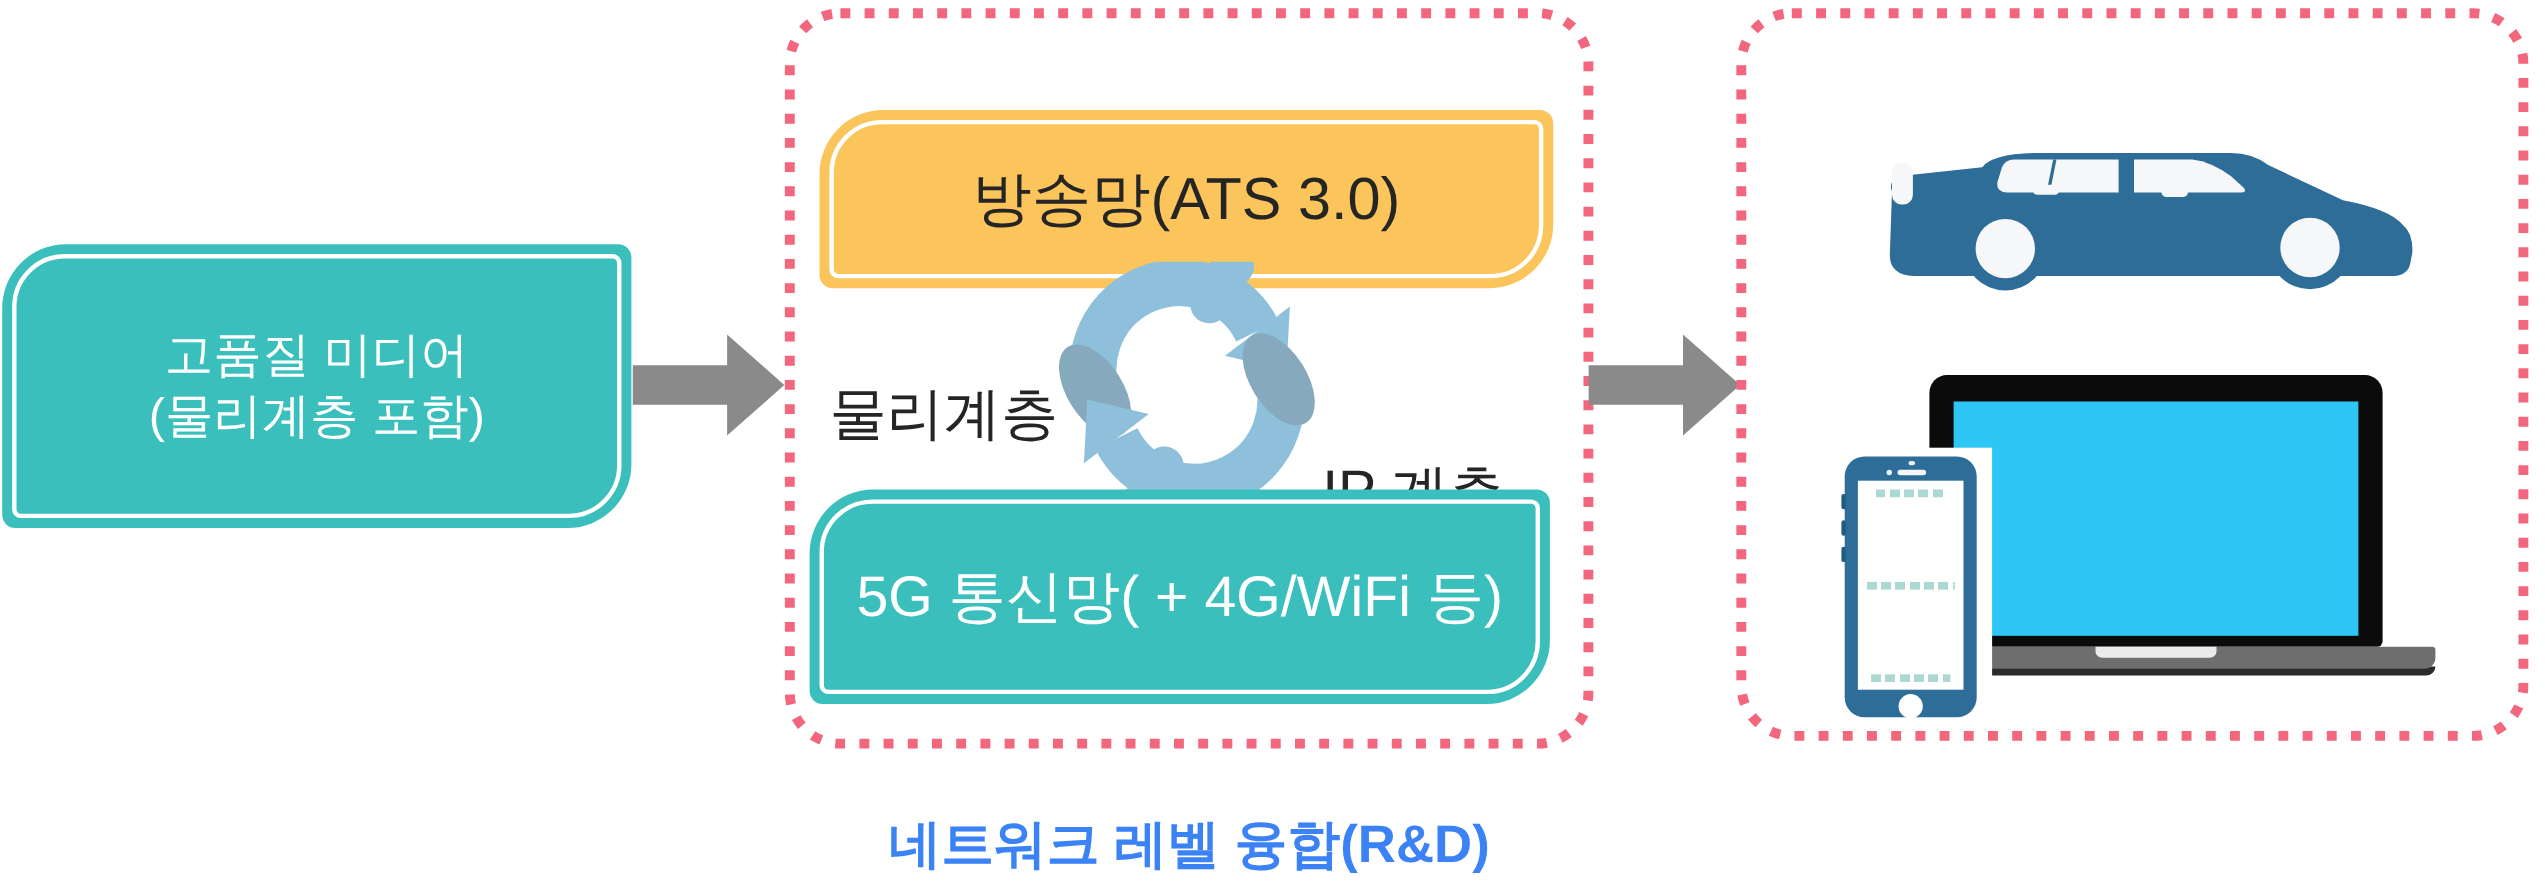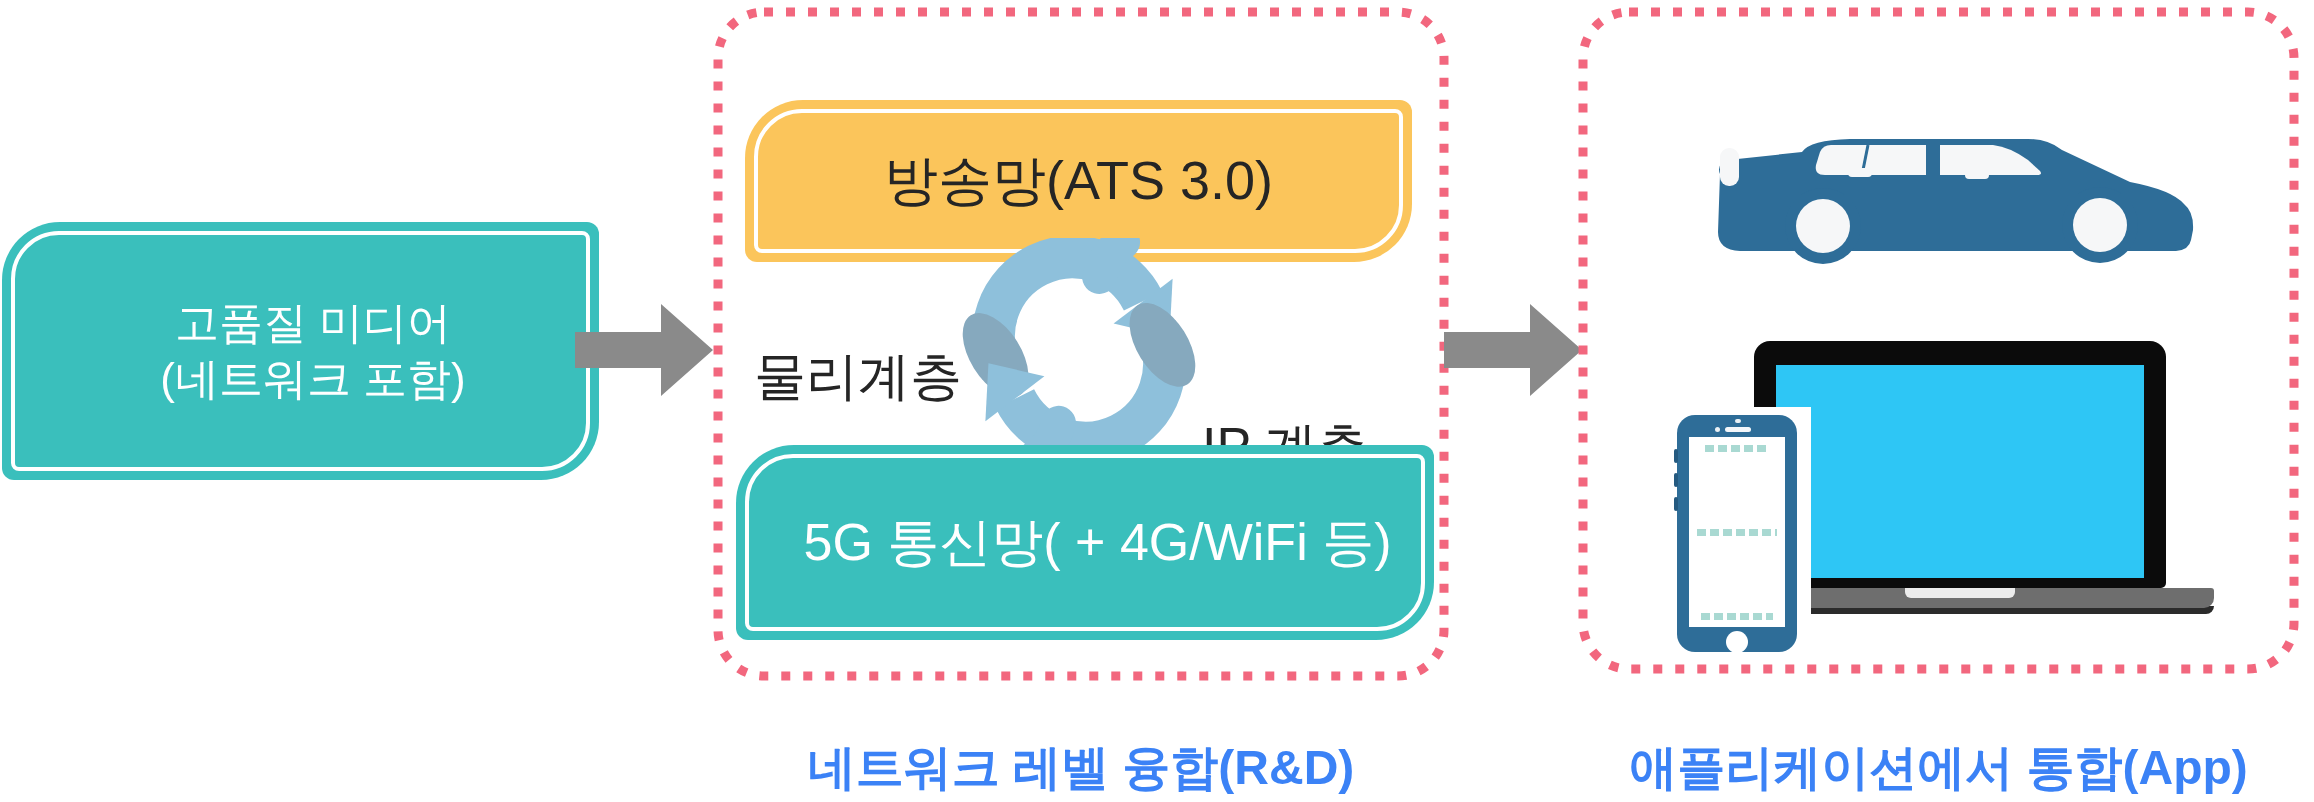--- a/index.html
+++ b/index.html
@@ -3,21 +3,21 @@
 <meta charset="utf-8">
 <style>
   html,body{margin:0;padding:0;background:#ffffff;}
   .canvas{
     position:relative;width:2314px;height:802px;background:#ffffff;overflow:hidden;
     font-family:"Liberation Sans","DejaVu Sans",sans-serif;
   }
   
   .tagbox{position:absolute;display:flex;flex-direction:column;align-items:center;justify-content:center;text-align:center;}
   .tagbox .inner-line{position:absolute;inset:9px;border:4px solid #ffffff;pointer-events:none;}
-  .teal{background:#3ABFBC;color:#ffffff;padding-left:25px;}
+  .teal{background:#3ABFBC;color:#ffffff;}
   .orange{background:#FBC55B;color:#252525;}
   .r-big{border-radius:58px 12px 58px 12px;}
   .r-big-i{border-radius:48px 8px 48px 8px;}
 
   .source-box{left:2px;top:222px;width:572px;height:258px;font-size:44px;line-height:1.28;}
   .broadcast-box{left:745px;top:100px;width:667px;height:162px;font-size:54px;text-align:center;}
   .cellular-box{left:736px;top:445px;width:673px;height:195px;font-size:52px;}
 
   
   .panel-border{position:absolute;}
@@ -55,21 +55,21 @@
   .screen-row{position:absolute;height:7px;background:repeating-linear-gradient(90deg,#A9D9D2 0 9px,transparent 9px 13px);}
 </style>
 </head>
 <body>
 
 <div class="canvas">
 
   <div class="tagbox teal r-big source-box">
     <div class="inner-line r-big-i"></div>
     <div>고품질 미디어</div>
-    <div>(네트워크 포함)</div>
+    <div>(물리계층 포함)</div>
   </div>
 
   <svg class="flow-arrow" style="left:575px;top:302px;" width="140" height="96" viewBox="0 0 140 96">
     <polygon points="0,30 86,30 86,2 138,48 86,94 86,66 0,66" fill="#8A8A8A"></polygon>
   </svg>
 
   <svg class="panel-border" style="left:712px;top:6px;" width="738" height="676" viewBox="0 0 738 676">
     <rect x="6" y="6" width="726" height="664" rx="46" fill="none" stroke="#F2677E" stroke-width="9" stroke-dasharray="9 13"></rect>
   </svg>
 
@@ -146,15 +146,14 @@
       <div class="phone-screen">
         <div class="screen-row" style="left:16px;top:8px;width:64px;"></div>
         <div class="screen-row" style="left:8px;top:92px;width:80px;"></div>
         <div class="screen-row" style="left:12px;top:176px;width:72px;"></div>
       </div>
       <div class="phone-home"></div>
     </div>
   </div>
 
   <div class="caption caption-network">네트워크 레벨 융합(R&amp;D)</div>
-  <div class="caption caption-app">애플리케이션에서 통합(App)</div>
 
 </div>
 
 </body></html>

